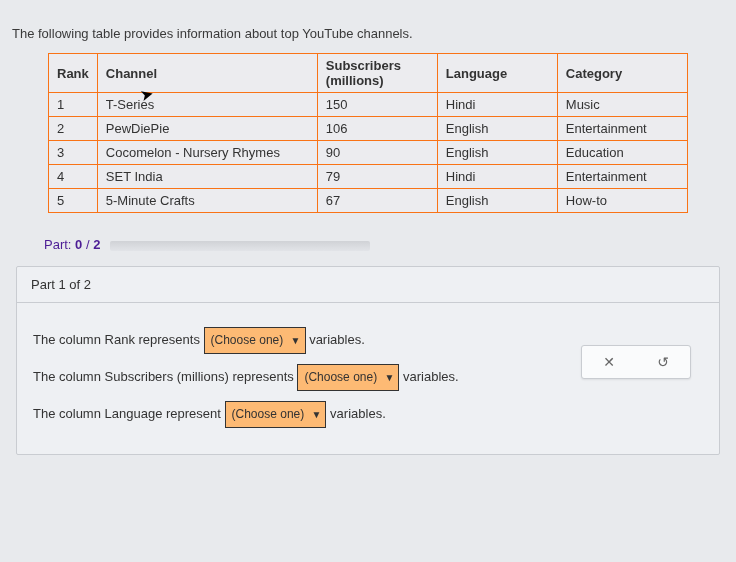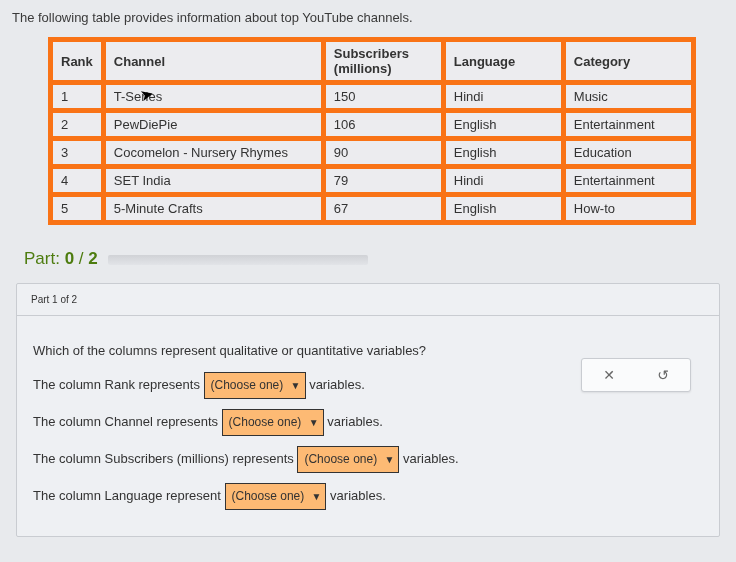--- a/index.html
+++ b/index.html
@@ -11,69 +11,70 @@
     font-size: 13px;
     color: #333;
     width: 736px;
     height: 562px;
     overflow: hidden;
   }
   .intro {
     padding: 10px 12px 12px 12px;
     color: #3a3a3a;
     font-size: 13px;
+    margin-top: 16px;
   }
   .tablewrap {
     padding: 0 0 16px 48px;
   }
   table {
     border-collapse: collapse;
     background: #ececef;
   }
   th, td {
-    border: 5px solid #f97316;
+    border: 1px solid #f97316;
     padding: 4px 8px;
     text-align: left;
     font-size: 13px;
     color: #333;
     font-weight: normal;
   }
   th {
     font-weight: bold;
     font-size: 13px;
   }
   .col-rank { width: 46px; }
   .col-channel { width: 220px; }
   .col-subs { width: 120px; }
   .col-lang { width: 120px; }
   .col-cat { width: 130px; margin-left: 16px; }
   .part-indicator {
-    padding: 8px 24px;
-    font-size: 17px;
-    color: #4d7c0f;
+    padding: 8px 44px;
+    font-size: 13px;
+    color: #4c1d95;
   }
   .part-indicator .bar {
     display: inline-block;
     vertical-align: middle;
     width: 260px;
     height: 10px;
     margin-left: 6px;
     background: linear-gradient(#d0d2d6,#e2e4e8);
     border-radius: 2px;
   }
   .panel {
     margin: 6px 16px 0 16px;
     background: #eef0f3;
     border: 1px solid #c9ccd1;
     border-radius: 2px;
   }
   .panel-header {
     padding: 10px 14px;
     border-bottom: 1px solid #c9ccd1;
-    font-size: 10px;
+    font-size: 13px;
     color: #333;
   }
   .panel-body {
     padding: 14px 16px 16px 16px;
     position: relative;
   }
   .qrow {
     margin: 10px 0;
     font-size: 13px;
     color: #333;
@@ -184,39 +185,30 @@
 
 <div class="part-indicator">
   <span>Part: </span><b>0</b><span> / </span><b>2</b>
   <span class="bar"></span>
 </div>
 
 <div class="panel">
   <div class="panel-header">Part 1 of 2</div>
   <div class="panel-body">
 
-    <div class="qrow">Which of the columns represent qualitative or quantitative variables?</div>
 
     <div class="qrow">
       <span>The column Rank represents </span>
       <span class="chooser">
         <span>(Choose one)</span>
         <span class="tri">▼</span>
       </span>
       <span> variables.</span>
     </div>
 
-    <div class="qrow">
-      <span>The column Channel represents </span>
-      <span class="chooser">
-        <span>(Choose one)</span>
-        <span class="tri">▼</span>
-      </span>
-      <span> variables.</span>
-    </div>
 
     <div class="qrow">
       <span>The column Subscribers (millions) represents </span>
       <span class="chooser">
         <span>(Choose one)</span>
         <span class="tri">▼</span>
       </span>
       <span> variables.</span>
     </div>
 

